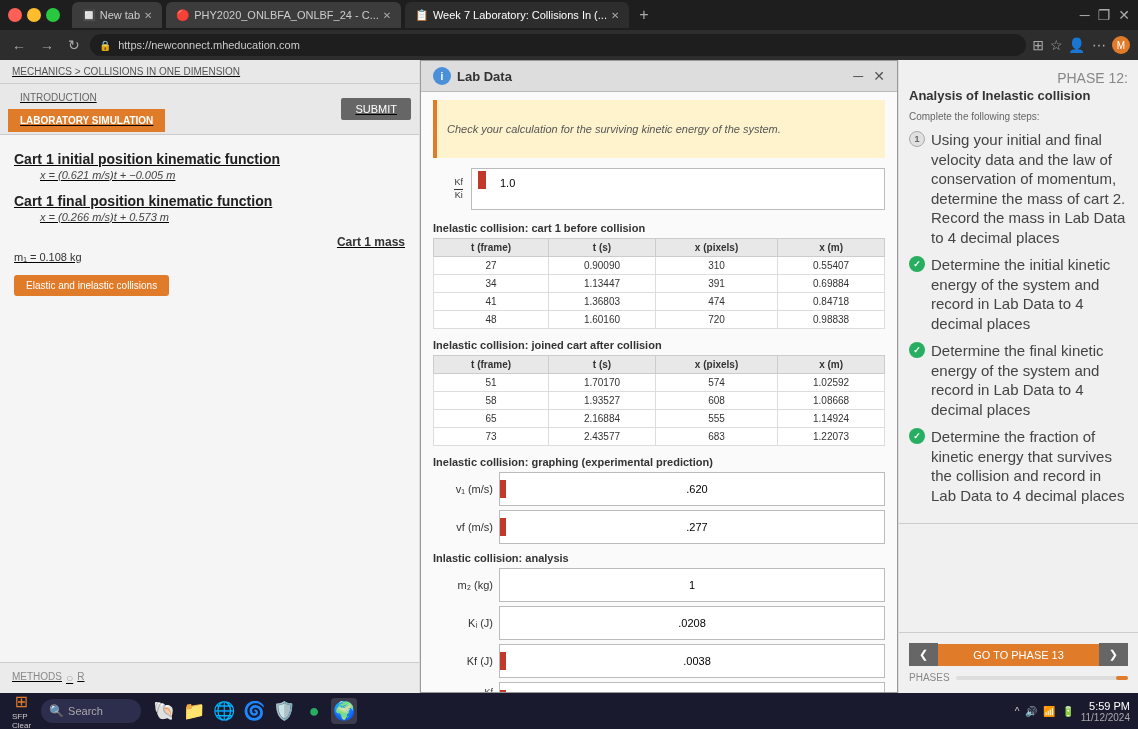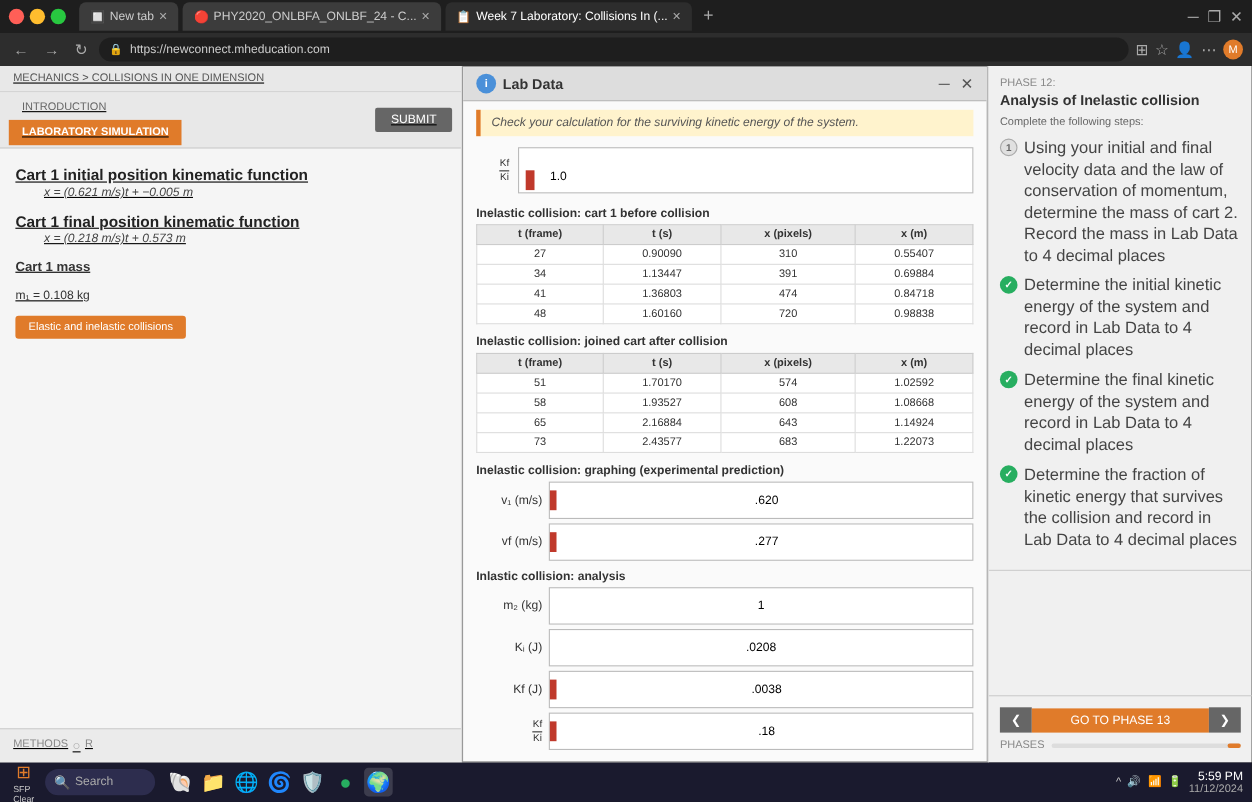--- a/index.html
+++ b/index.html
@@ -125,21 +125,21 @@
       margin-bottom: 2px;
     }
     .kinematic-formula {
       font-size: 11px;
       color: #444;
       margin-bottom: 12px;
       font-style: italic;
       margin-left: 26px;
     }
     .mass-section { margin-bottom: 12px; }
-    .mass-label { font-size: 12px; color: #333; font-weight: bold; margin-bottom: 14px; }
+    .mass-label { font-size: 12px; color: #333; font-weight: bold; margin-bottom: 2px; text-align: right; }
     .mass-value { font-size: 11px; color: #333; margin-bottom: 8px; }
     .elastic-btn {
       background: #e07b2a;
       color: white;
       border: none;
       padding: 5px 12px;
       border-radius: 3px;
       font-size: 10px;
       cursor: pointer;
     }
@@ -201,21 +201,21 @@
       justify-content: center;
       color: white;
       font-size: 10px;
       font-weight: bold;
     }
     .modal-controls { display: flex; gap: 10px; color: #555; font-size: 14px; cursor: pointer; }
     .modal-body { flex: 1; overflow-y: auto; padding: 8px 12px; }
     .warning-banner {
       background: #fff3cd;
       border-left: 4px solid #e07b2a;
-      padding: 6px 10px;
+      padding: 23px 10px;
       font-size: 11px;
       color: #555;
       margin-bottom: 10px;
       font-style: italic;
     }
     .ratio-row {
       display: flex;
       align-items: center;
       gap: 8px;
       margin-bottom: 12px;
@@ -227,21 +227,21 @@
       text-align: right;
     }
     .ratio-input {
       flex: 1;
       height: 32px;
       border: 1px solid #bbb;
       background: white;
       padding: 20px 6px;
       font-size: 11px;
       display: flex;
-      align-items: flex-start;
+      align-items: flex-end;
     }
     .ratio-bar {
       width: 8px;
       height: 18px;
       background: #c0392b;
       margin-right: 2px;
     }
     .section-header {
       font-size: 11px;
       font-weight: bold;
@@ -307,24 +307,25 @@
       background: #f0f0f0;
       border-left: 1px solid #ddd;
       display: flex;
       flex-direction: column;
     }
     .right-top {
       padding: 10px;
       border-bottom: 1px solid #ccc;
     }
     .phase-title {
-      font-size: 10px;
+      font-size: 14px;
       color: #888;
       text-transform: uppercase;
       margin-bottom: 2px;
+      text-align: right;
     }
     .phase-heading {
       font-size: 13px;
       font-weight: bold;
       color: #333;
       margin-bottom: 8px;
     }
     .phase-subtext {
       font-size: 10px;
       color: #666;
@@ -548,21 +549,21 @@
       </div>
       <button class="submit-btn">SUBMIT</button>
     </div>
     <div class="left-content">
       <div>
         <div class="section-title">Cart 1 initial position kinematic function</div>
         <div class="kinematic-formula">x = (0.621 m/s)t + −0.005 m</div>
       </div>
       <div>
         <div class="section-title">Cart 1 final position kinematic function</div>
-        <div class="kinematic-formula">x = (0.218 m/s)t + 0.573 m</div>
+        <div class="kinematic-formula">x = (0.266 m/s)t + 0.573 m</div>
       </div>
       <div class="mass-section">
         <div class="mass-label">Cart 1 mass</div>
         <div class="mass-value">m₁ = 0.108 kg</div>
       </div>
       <button class="elastic-btn">Elastic and inelastic collisions</button>
     </div>
     <div class="left-footer">
       <span class="footer-link">METHODS</span>
       <span style="color:#aaa;">○</span>
@@ -658,21 +659,21 @@
               </tr>
               <tr>
                 <td>58</td>
                 <td>1.93527</td>
                 <td>608</td>
                 <td>1.08668</td>
               </tr>
               <tr>
                 <td>65</td>
                 <td>2.16884</td>
-                <td>643</td>
+                <td>555</td>
                 <td>1.14924</td>
               </tr>
               <tr>
                 <td>73</td>
                 <td>2.43577</td>
                 <td>683</td>
                 <td>1.22073</td>
               </tr>
             </tbody>
         </table>

